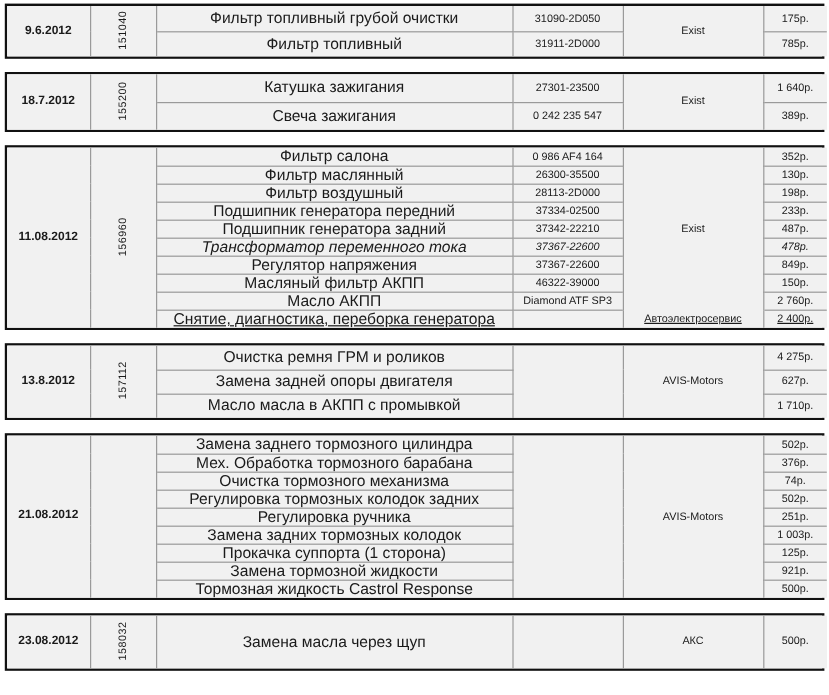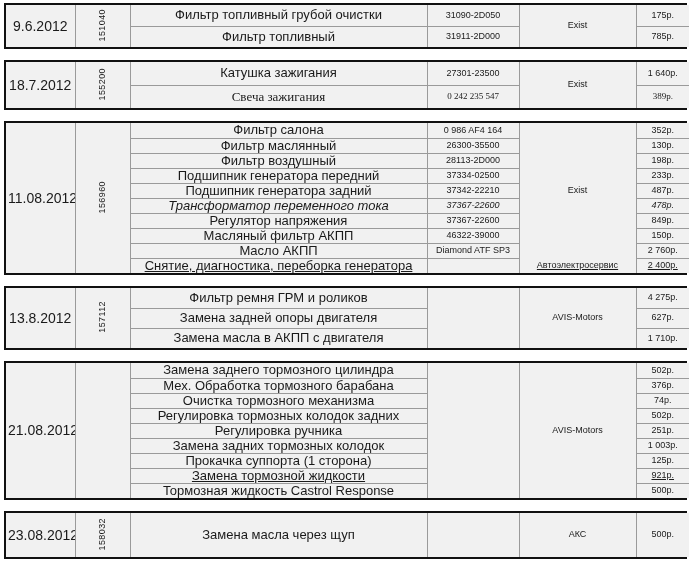--- a/index.html
+++ b/index.html
@@ -50,21 +50,22 @@
   .col-mile   { width: 55px; }
   .col-desc   { width: 297px; }
   .col-part   { width: 92px; }
   .col-serv   { width: 117px; }
   .col-price  { width: 53px; }
 
   td.cell-date {
     border-left: none;
     border-top: none;
     border-bottom: none;
-    font-size: 14px;
+    font-size: 10px;
+    font-weight: bold;
   }
   td.cell-mile {
     border-top: none;
     border-bottom: none;
     font-size: 9px;
   }
   td.cell-mile span.vertical {
     display: inline-block;
     writing-mode: vertical-rl;
     transform: rotate(180deg);
@@ -136,21 +137,21 @@
         </colgroup>
         <tbody>
           <tr style="height: 23px;">
             <td class="cell-date" rowspan="2">18.7.2012</td>
             <td class="cell-mile" rowspan="2"><span class="vertical">155200</span></td>
             <td class="cell-desc nb-top">Катушка зажигания</td>
             <td class="cell-part nb-top">27301-23500</td>
             <td class="cell-serv" rowspan="2">Exist</td>
             <td class="cell-price nb-top">1 640р.</td>
           </tr>
-          <tr style="height: 23px; font-family: Liberation Serif, serif;">
+          <tr style="height: 23px;">
             <td class="cell-desc nb-bottom">Свеча зажигания</td>
             <td class="cell-part nb-bottom">0 242 235 547</td>
             <td class="cell-price nb-bottom">389р.</td>
           </tr>
         </tbody>
       </table>
     </div>
     <div class="record-block">
       <table>
         <colgroup>
@@ -226,32 +227,32 @@
           <col class="col-mile">
           <col class="col-desc">
           <col class="col-part">
           <col class="col-serv">
           <col class="col-price">
         </colgroup>
         <tbody>
           <tr style="height: 20px;">
             <td class="cell-date" rowspan="3">13.8.2012</td>
             <td class="cell-mile" rowspan="3"><span class="vertical">157112</span></td>
-            <td class="cell-desc nb-top">Фильтр ремня ГРМ и роликов</td>
+            <td class="cell-desc nb-top">Очистка ремня ГРМ и роликов</td>
             <td class="cell-part empty-col nb-top"></td>
             <td class="cell-serv" rowspan="3">AVIS-Motors</td>
             <td class="cell-price nb-top">4 275р.</td>
           </tr>
           <tr style="height: 20px;">
             <td class="cell-desc">Замена задней опоры двигателя</td>
             <td class="cell-part empty-col"></td>
             <td class="cell-price">627р.</td>
           </tr>
           <tr style="height: 20px;">
-            <td class="cell-desc nb-bottom">Замена масла в АКПП с двигателя</td>
+            <td class="cell-desc nb-bottom">Масло масла в АКПП с промывкой</td>
             <td class="cell-part empty-col nb-bottom"></td>
             <td class="cell-price nb-bottom">1 710р.</td>
           </tr>
         </tbody>
       </table>
     </div>
     <div class="record-block">
       <table>
         <colgroup>
           <col class="col-date">
@@ -293,21 +294,21 @@
           <tr style="height: 15px;">
             <td class="cell-desc">Замена задних тормозных колодок</td>
             <td class="cell-part empty-col"></td>
             <td class="cell-price">1 003р.</td>
           </tr>
           <tr style="height: 15px;">
             <td class="cell-desc">Прокачка суппорта (1 сторона)</td>
             <td class="cell-part empty-col"></td>
             <td class="cell-price">125р.</td>
           </tr>
-          <tr style="height: 15px; text-decoration: underline;">
+          <tr style="height: 15px;">
             <td class="cell-desc">Замена тормозной жидкости</td>
             <td class="cell-part empty-col"></td>
             <td class="cell-price">921р.</td>
           </tr>
           <tr style="height: 15px;">
             <td class="cell-desc nb-bottom">Тормозная жидкость Castrol Response</td>
             <td class="cell-part empty-col nb-bottom"></td>
             <td class="cell-price nb-bottom">500р.</td>
           </tr>
         </tbody>

